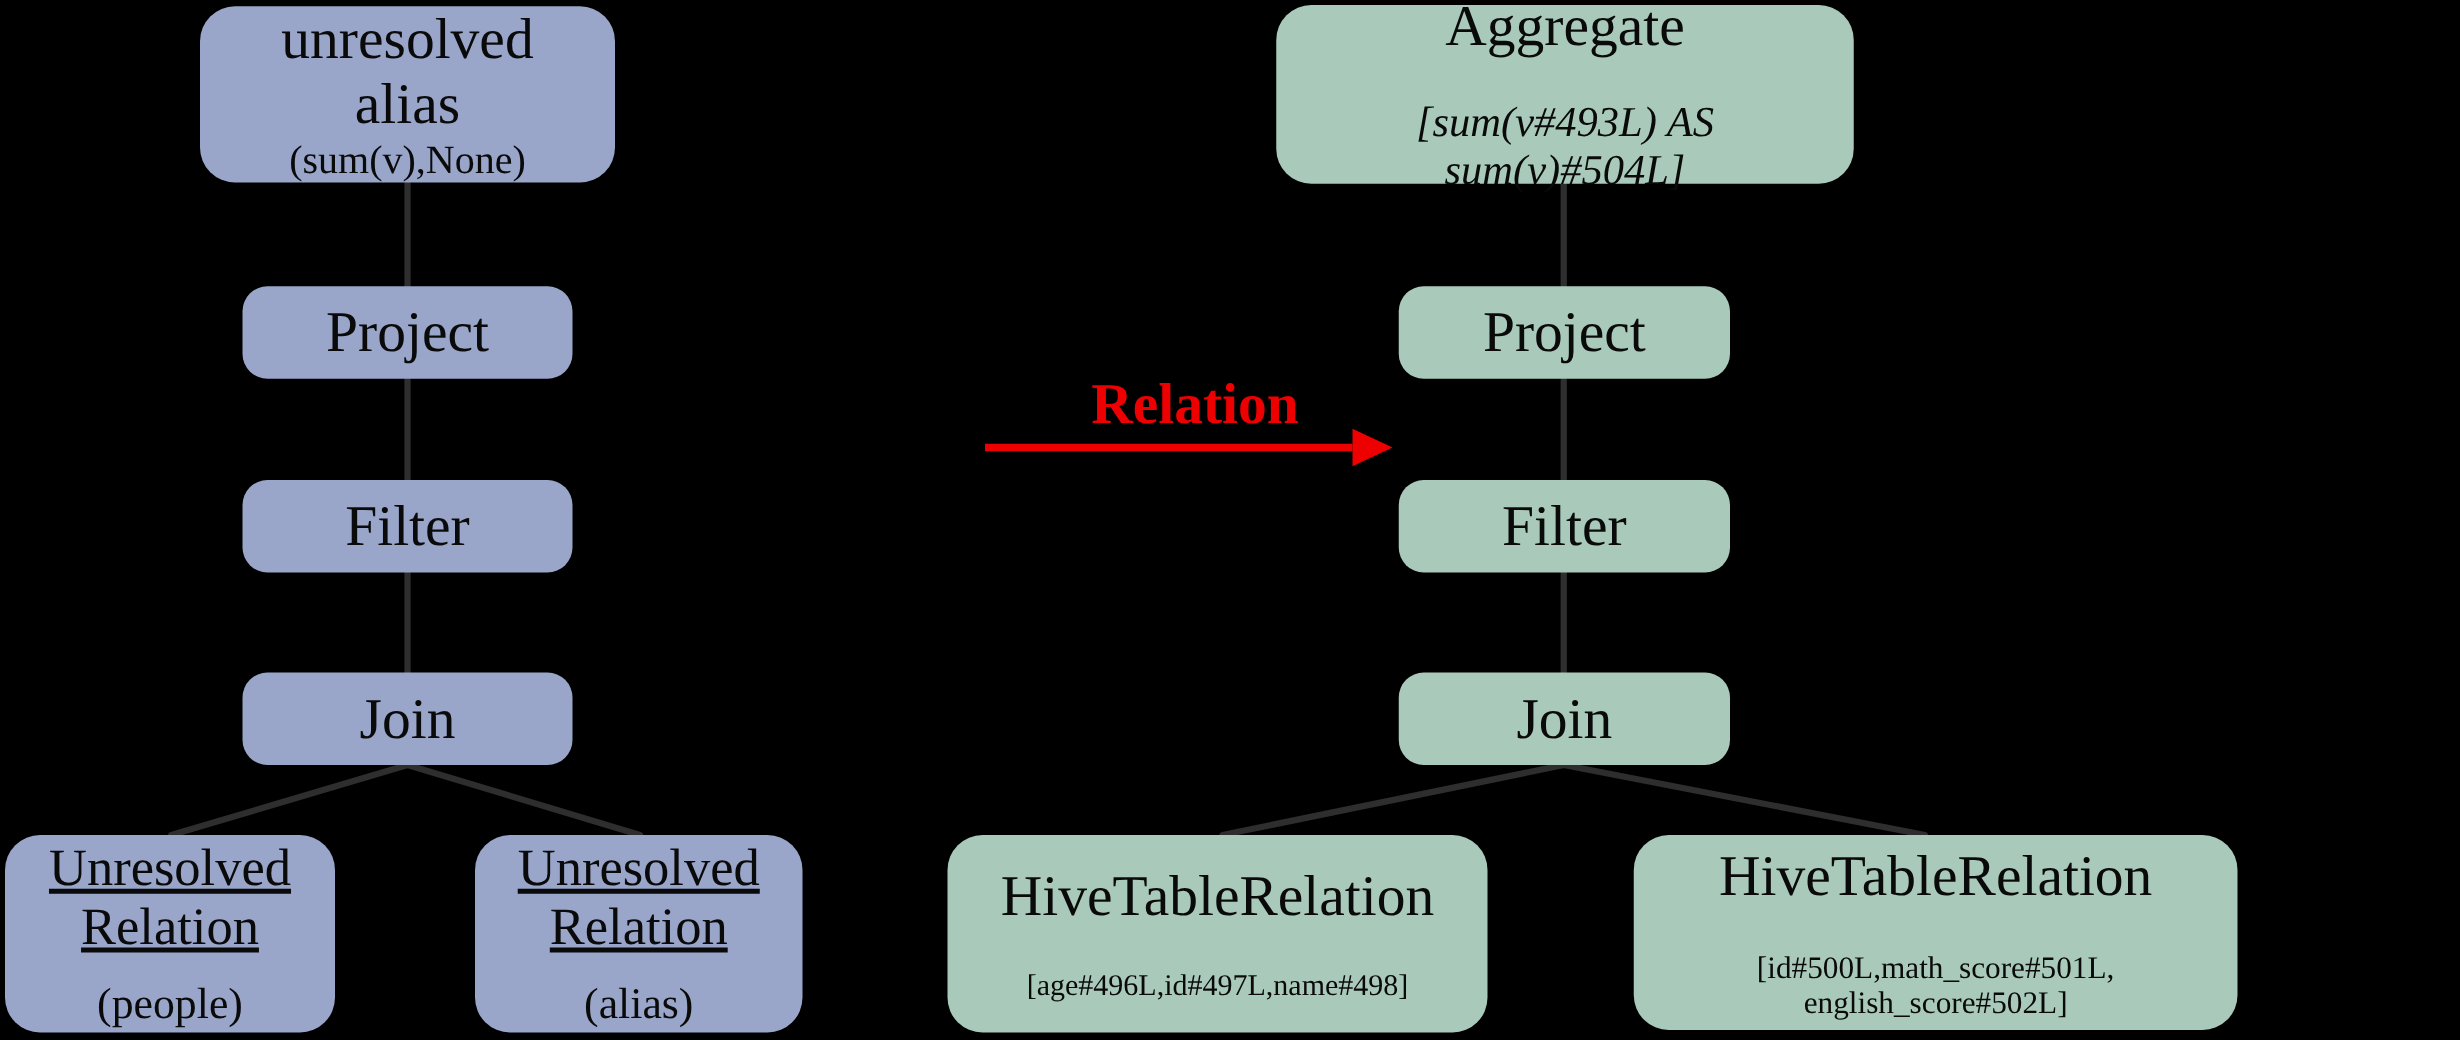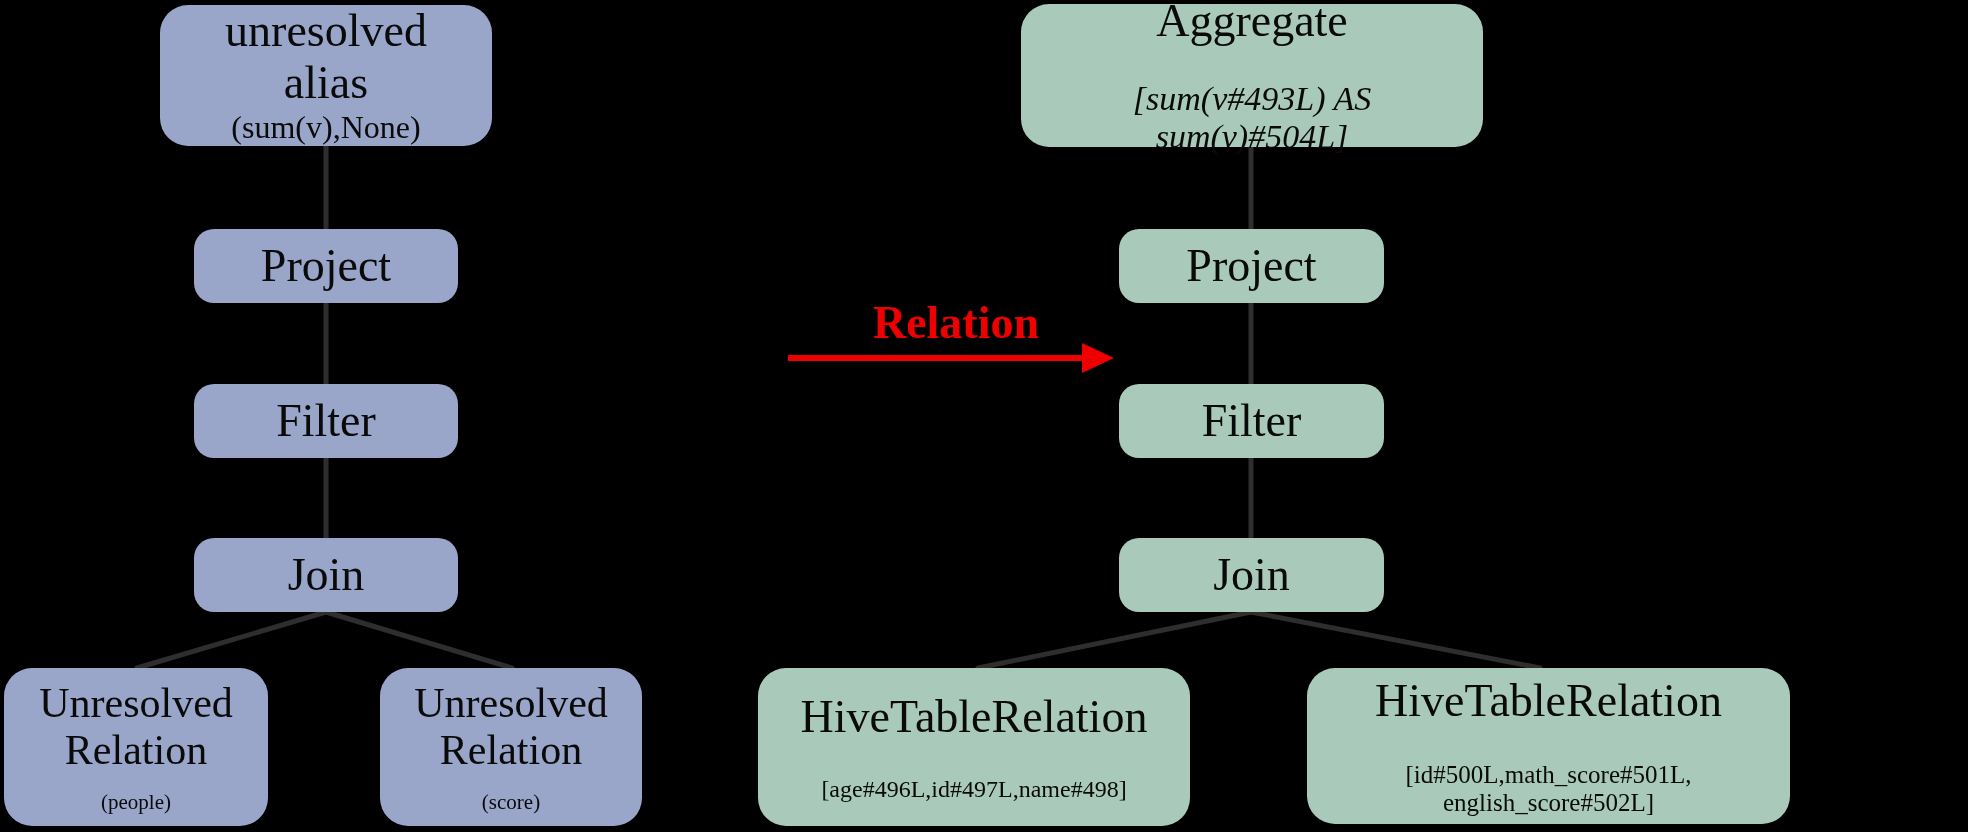--- a/index.html
+++ b/index.html
@@ -44,26 +44,26 @@
     justify-content: center;
     text-align: center;
     color: #0a0a0a;
     box-sizing: border-box;
     padding: 0 20px;
     line-height: 1.12;
   }
   .purple { background: var(--left-node, #99a5c9); }
   .green  { background: var(--right-node, #a9caba); gap: 32px; }
   .label { font-size: 46px; }
-  .label-rel { font-size: 42px; }
+  .label-rel { font-size: 42px; text-decoration: underline; }
   .sub { font-size: 32px; margin-top: 2px; }
   .sub-agg { font-size: 34px; font-style: italic; }
   .sub-hive { font-size: 24px; }
   .sub-hive2 { font-size: 25px; font-family: Liberation Serif, serif; }
-  .sub-rel { font-size: 21px; margin-top: 17px; }
+  .sub-rel { font-size: 35px; margin-top: 17px; }
   .catalog-label {
     position: absolute;
     left: 806px;
     top: 296px;
     width: 300px;
     text-align: center;
     font-size: 46px;
     font-weight: bold;
     color: var(--accent-red, #ee0000);
   }
@@ -110,21 +110,21 @@
     <div class="label">Join</div>
   </div>
 
   <div class="node purple" style="left:4px; top:668px; width:264px; height:158px; border-radius:28px;">
     <div class="label-rel">Unresolved Relation</div>
     <div class="sub sub-rel">(people)</div>
   </div>
 
   <div class="node purple" style="left:380px; top:668px; width:262px; height:158px; border-radius:28px;">
     <div class="label-rel">Unresolved Relation</div>
-    <div class="sub sub-rel">(score)</div>
+    <div class="sub sub-rel">(alias)</div>
   </div>
 
   <div class="node green" style="left:1021px; top:4px; width:462px; height:143px; border-radius:28px;">
     <div class="label">Aggregate</div>
     <div class="sub sub-agg">[sum(v#493L) AS sum(v)#504L]</div>
   </div>
 
   <div class="node green" style="left:1119px; top:229px; width:265px; height:74px; border-radius:20px;">
     <div class="label">Project</div>
   </div>

